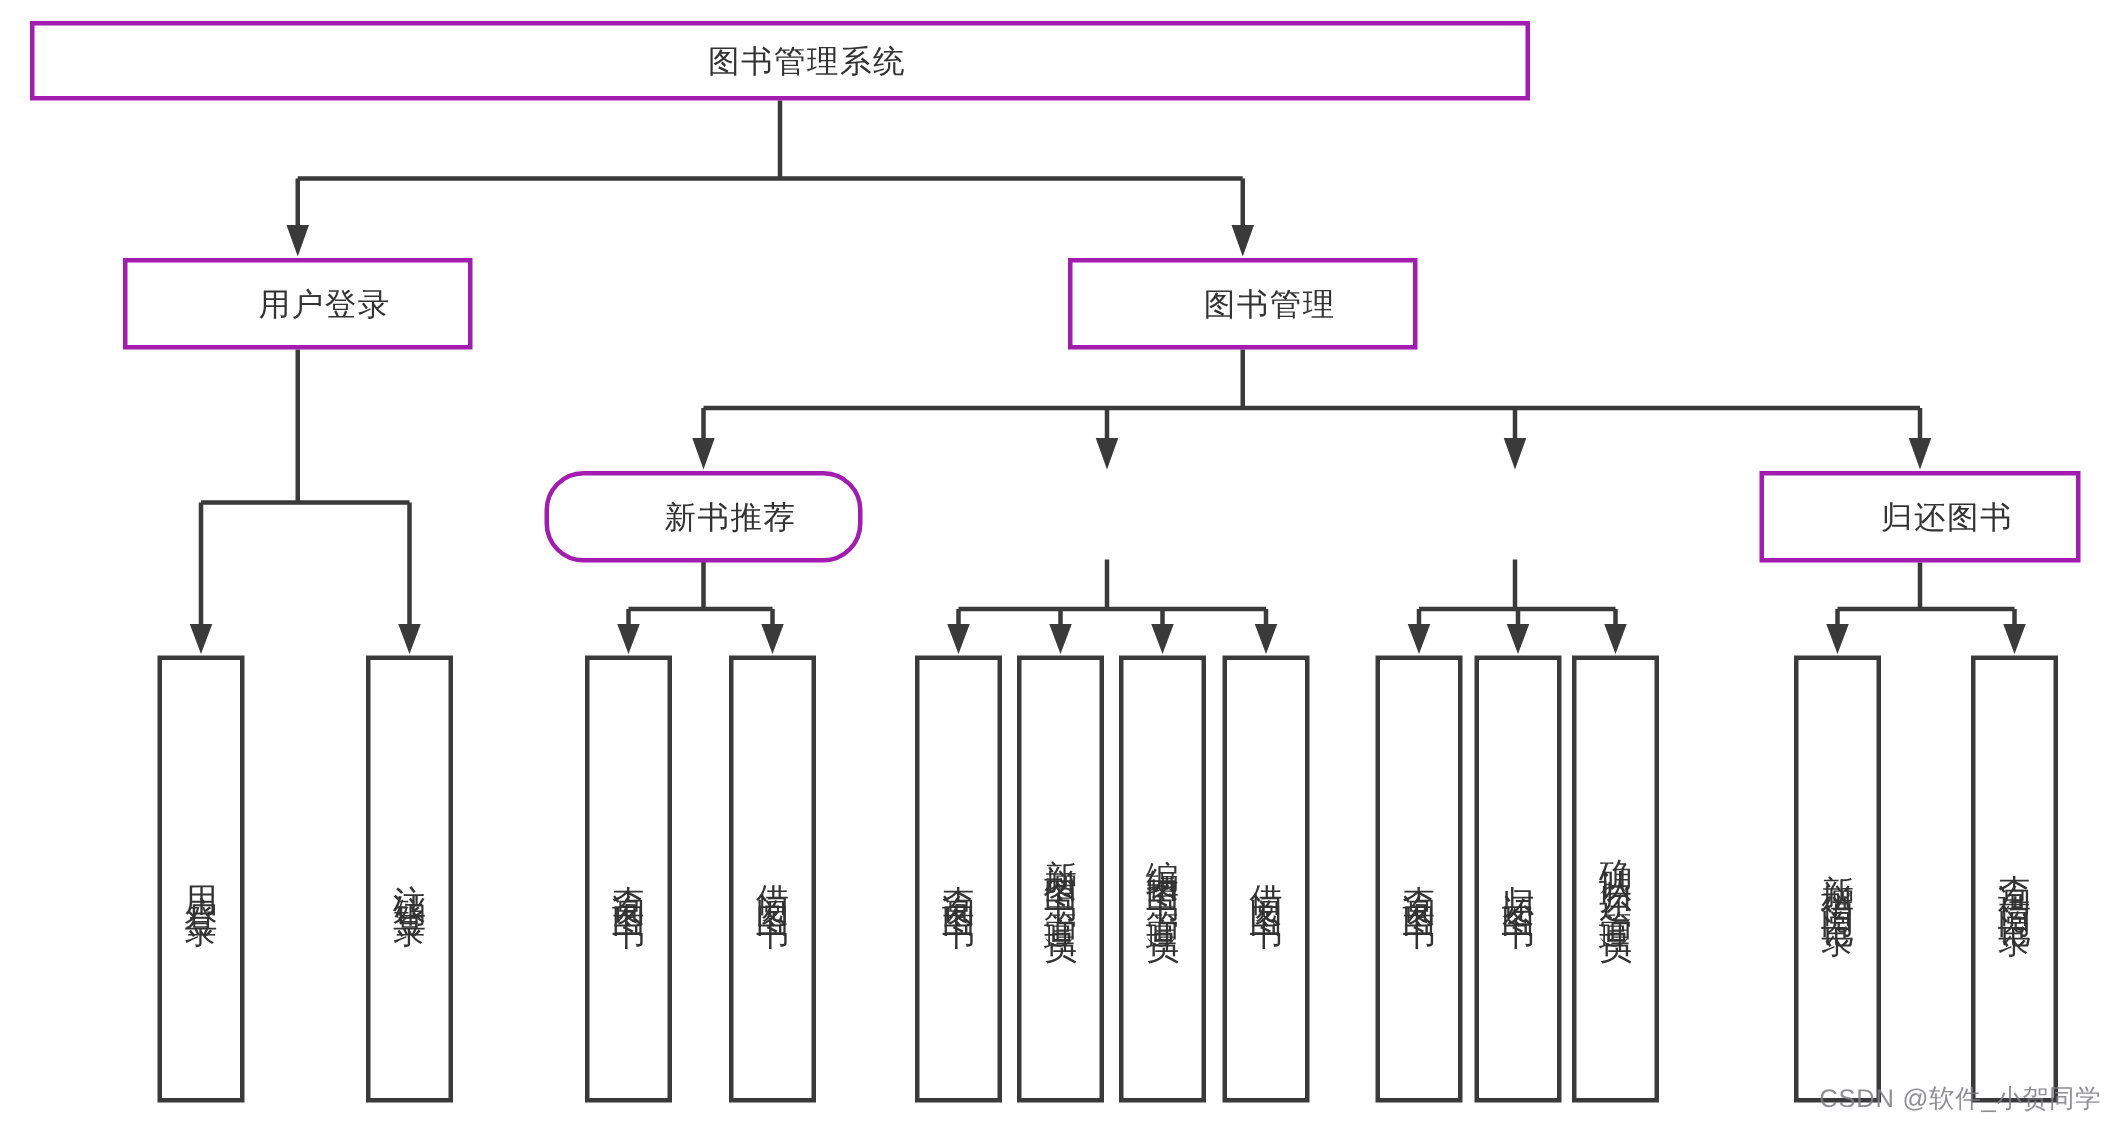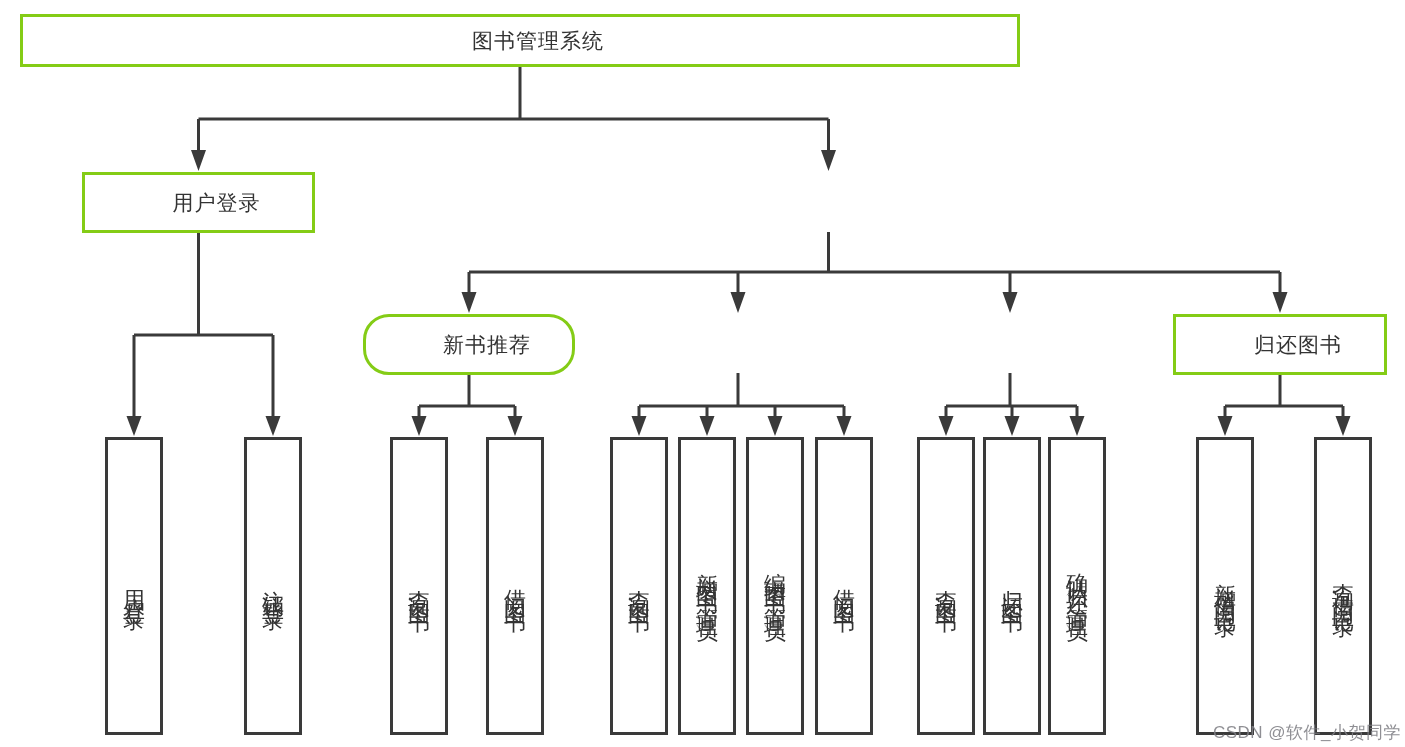--- a/index.html
+++ b/index.html
@@ -13,21 +13,21 @@
     overflow: hidden;
   }
   #connectors {
     position: absolute;
     left: 0; top: 0;
     width: 1405px; height: 747px;
     pointer-events: none;
   }
   .node {
     position: absolute;
-    border: 3px solid #84cc16;
+    border: 3px solid #a21caf;
     background: #ffffff;
     display: flex;
     align-items: center;
     justify-content: center;
     font-size: 21px;
     color: #333333;
     letter-spacing: 1px;
     z-index: 2;
     padding-left: 36px;
   }
@@ -110,20 +110,23 @@
              M1335.5 416 L1350.5 416 L1343 436 Z"></path>
   </svg>
 
   <div class="node" style="left:20px; top:14px; width:1000px; height:53px;">
     <span>图书管理系统</span>
   </div>
 
   <div class="node" style="left:82px; top:172px; width:233px; height:61px;">
     <span>用户登录</span>
   </div>
+  <div class="node" style="left:712px; top:172px; width:233px; height:61px;">
+    <span>图书管理</span>
+  </div>
 
   <div class="node" style="left:363px; top:314px; width:212px; height:61px;border-radius:26px;">
     <span>新书推荐</span>
   </div>
   <div class="node" style="left:1173px; top:314px; width:214px; height:61px;">
     <span>归还图书</span>
   </div>
 
   <div class="leaf" style="left:105px;">
     <span class="vtext">用户登录</span>

